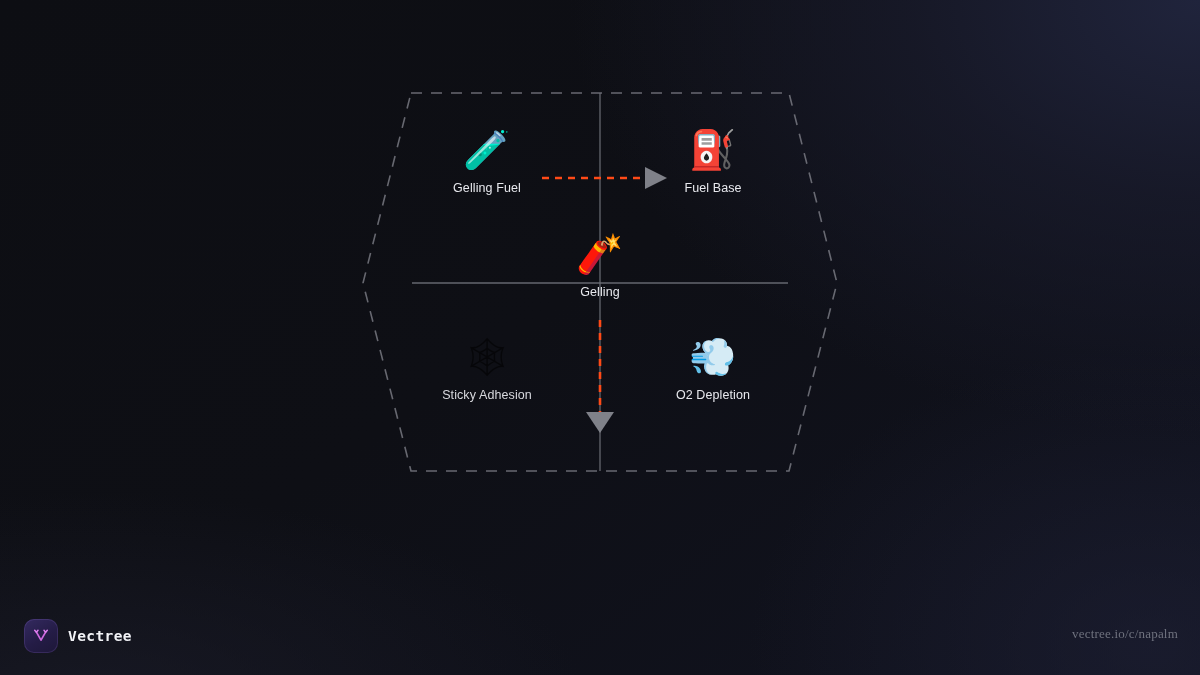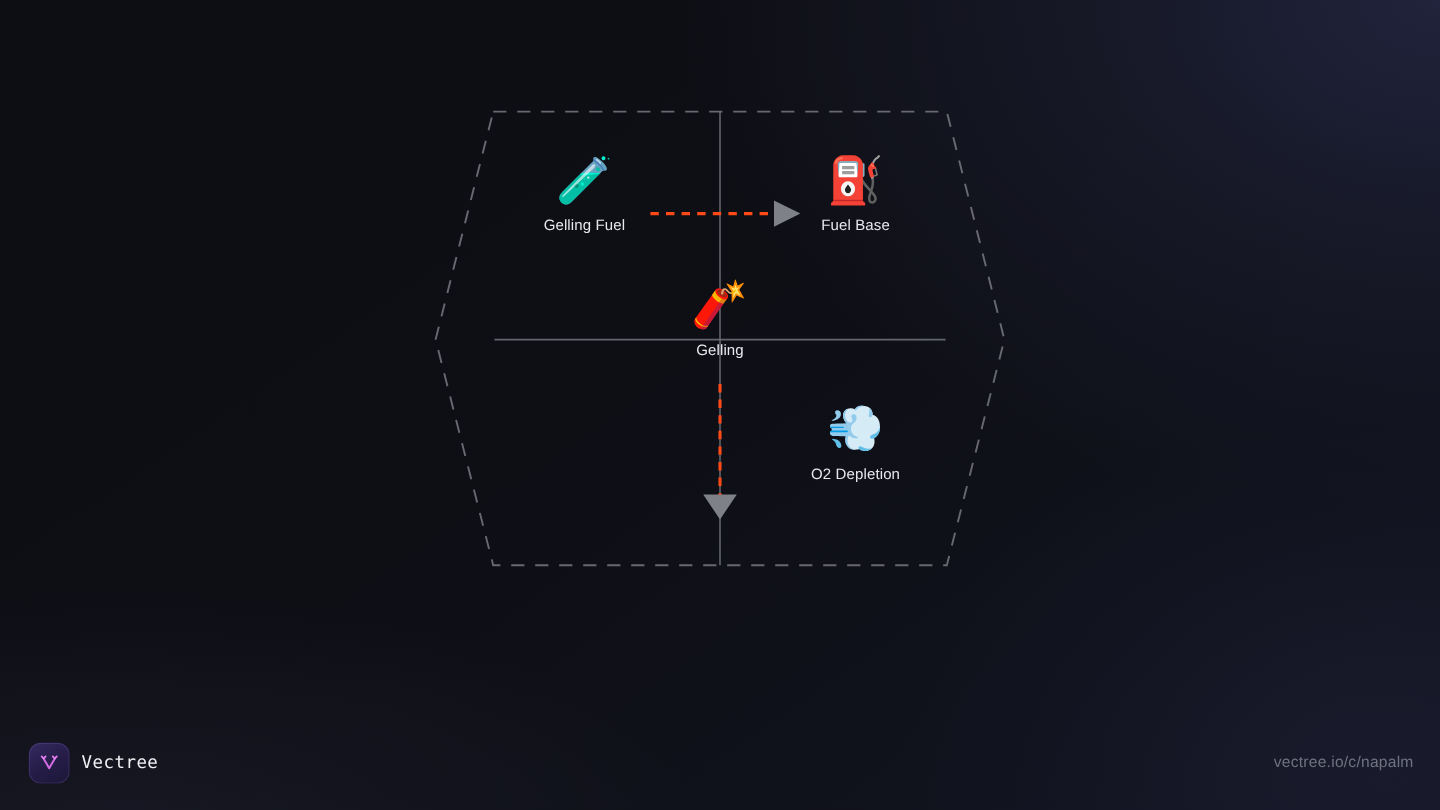--- a/index.html
+++ b/index.html
@@ -73,39 +73,39 @@
     border-radius: 10px;
     background: linear-gradient(150deg, #342a60 0%, #241c46 55%, #1d1738 100%);
     box-shadow: inset 0 0 0 1px rgba(160,120,230,0.18);
     display: flex;
     align-items: center;
     justify-content: center;
   }
   .brand-name {
     font-family: "DejaVu Sans Mono", monospace;
     font-size: 14.5px;
-    font-weight: normal;
+    font-weight: bold;
     color: #f2f3f7;
     letter-spacing: 0.4px;
     text-align: center;
   }
   .brand-title {
     margin-top: 9px;
     font-family: "DejaVu Sans Mono", monospace;
     font-size: 34px;
     font-weight: bold;
     color: #f4f5f8;
     letter-spacing: -0.5px;
     line-height: 1;
   }
   #site-url {
     position: absolute;
     right: 22px;
     bottom: 33px;
-    font-family: Liberation Sans, sans-serif;
+    font-family: Liberation Serif, serif;
     font-size: 13px;
     color: #6f727e;
     letter-spacing: 0.2px;
   }
 </style>
 </head>
 <body>
 
 <div id="stage">
 
@@ -136,20 +136,24 @@
   <div class="node" style="left:713px; top:128px;">
     <span class="node-icon">⛽</span>
     <span class="node-label">Fuel Base</span>
   </div>
 
   <div class="node" style="left:600px; top:232px;">
     <span class="node-icon">🧨</span>
     <span class="node-label">Gelling</span>
   </div>
 
+  <div class="node dim" style="left:487px; top:335px;">
+    <span class="node-icon">🕸</span>
+    <span class="node-label">Sticky Adhesion</span>
+  </div>
 
   <div class="node" style="left:713px; top:335px;">
     <span class="node-icon">💨</span>
     <span class="node-label">O2 Depletion</span>
   </div>
 
   <div id="brand">
     <div class="brand-row">
       <div class="brand-logo">
         <svg width="20" height="20" viewBox="0 0 20 20" aria-hidden="true">

